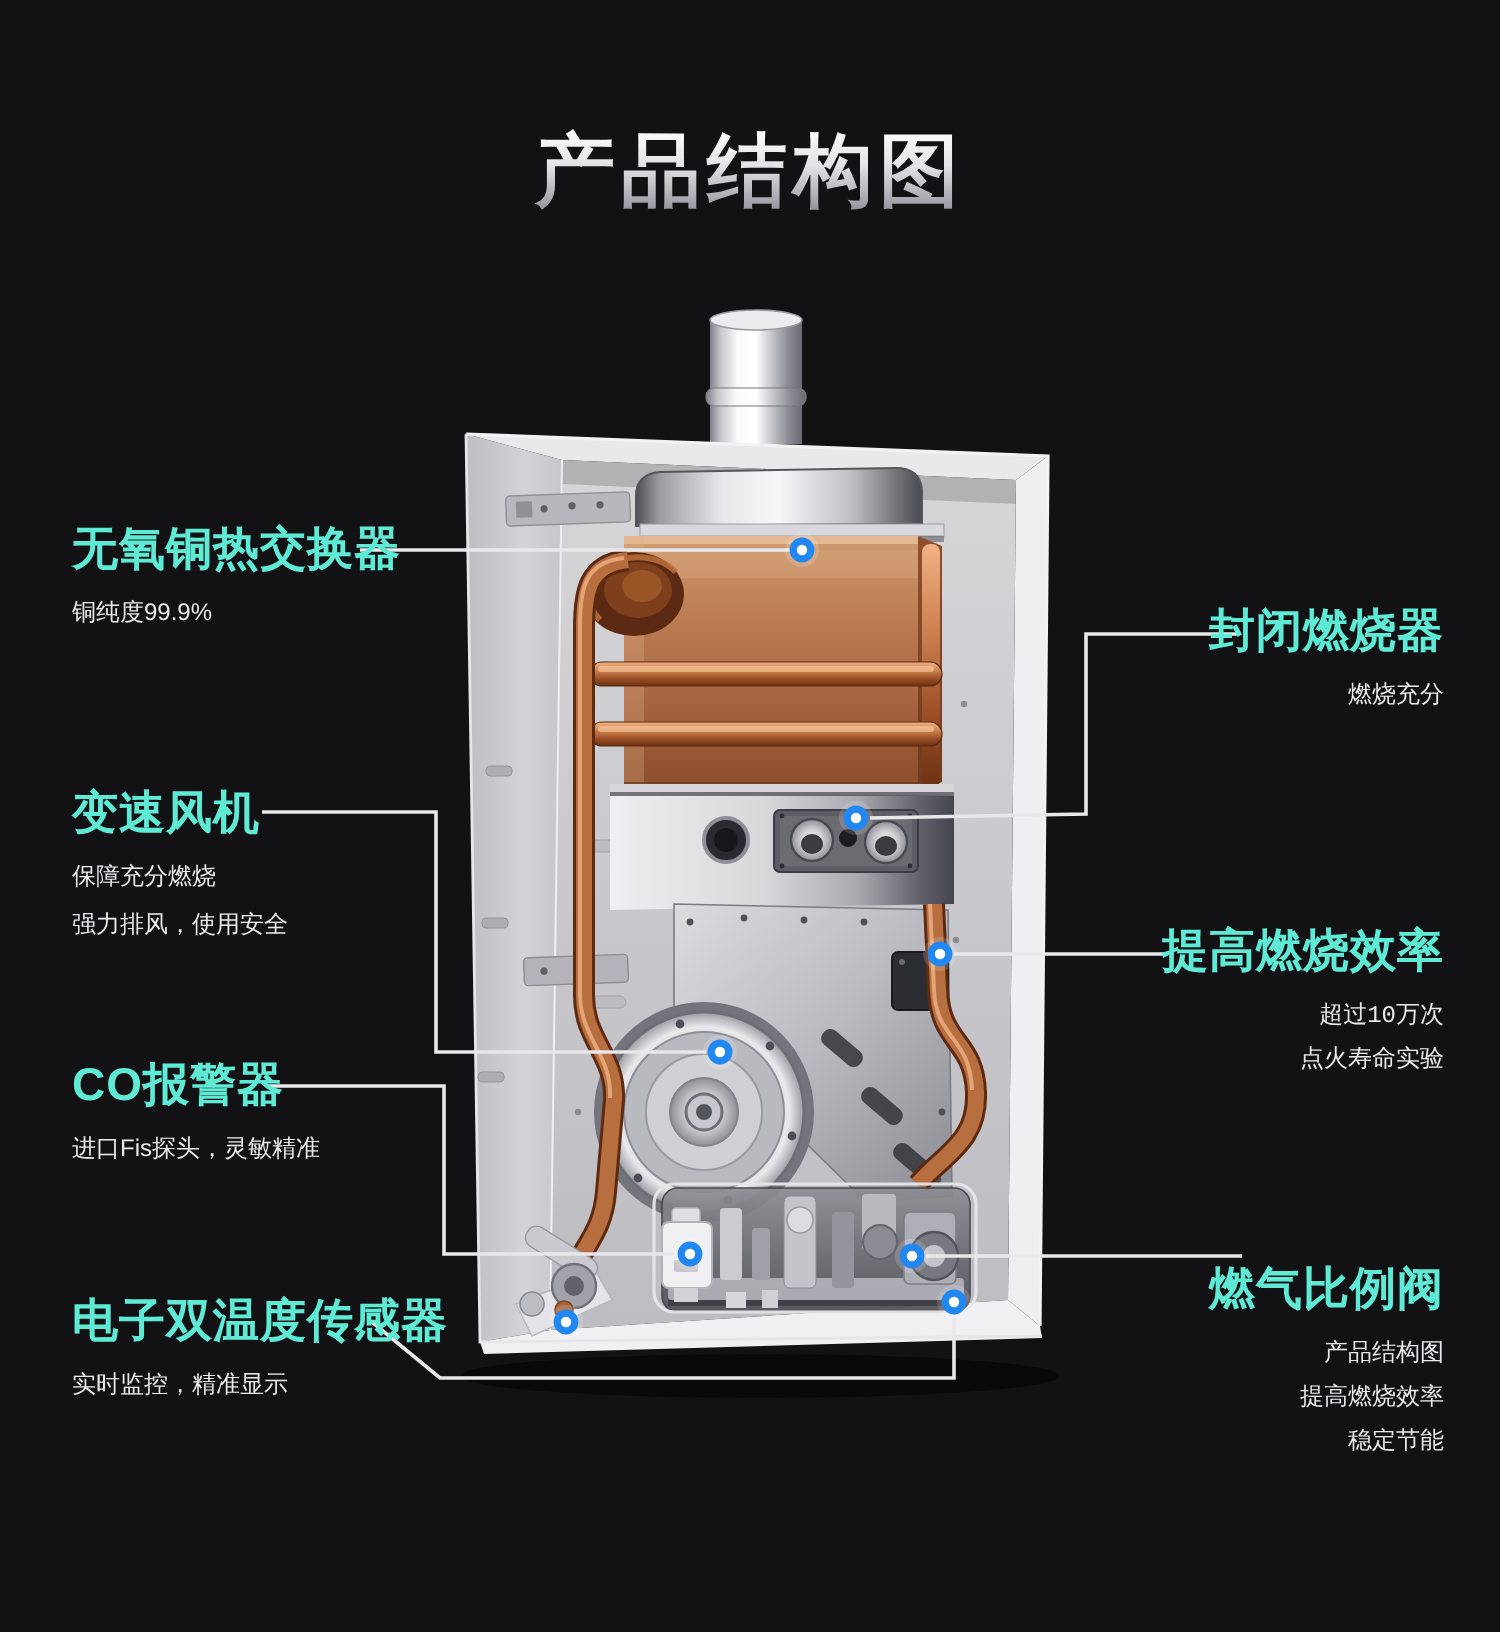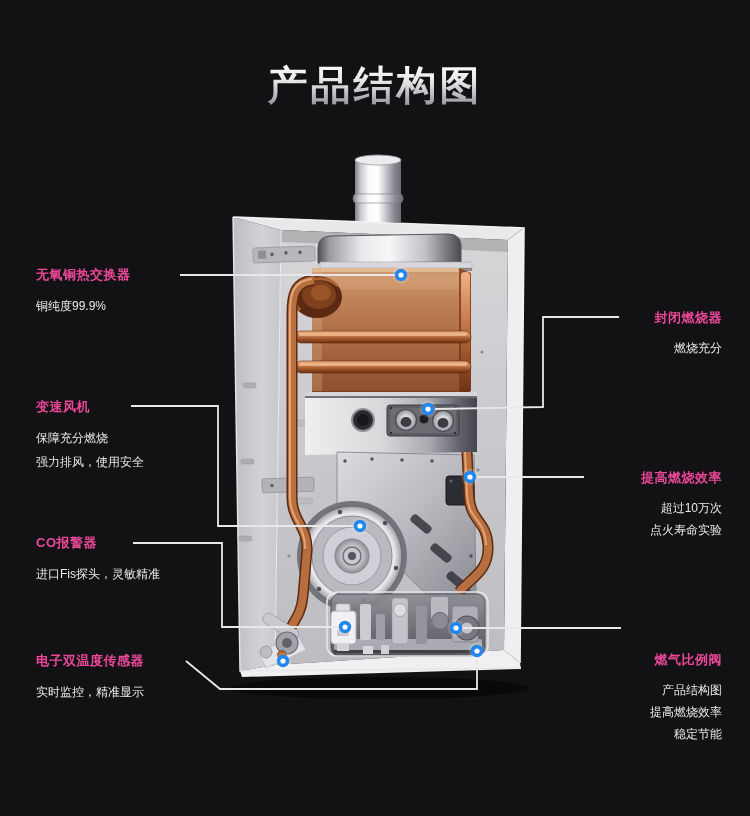--- a/index.html
+++ b/index.html
@@ -3,24 +3,24 @@
 <meta charset="utf-8">
 <style>
   html,body{margin:0;padding:0;background:#121215;}
   .stage{position:relative;width:750px;height:816px;background:#121215;overflow:hidden;
          font-family:"Liberation Sans","DejaVu Sans",sans-serif;}
   .page-title{position:absolute;left:0;top:58px;width:750px;text-align:center;
     font-size:40px;font-weight:600;letter-spacing:3px;
     background:linear-gradient(180deg,#ffffff 10%,#e3e3e6 45%,#8d8d95 90%);
     -webkit-background-clip:text;background-clip:text;color:transparent;}
   .callout{position:absolute;}
-  .callout .ct{font-size:13px;font-weight:bold;color:#ec4899;letter-spacing:.5px;
+  .callout .ct{font-size:23px;font-weight:bold;color:#5eead4;letter-spacing:.5px;
     line-height:21px;margin-bottom:9px;white-space:nowrap;}
   .callout .cd{font-size:12px;color:#e9e9ec;line-height:24px;white-space:nowrap;}
-  .callout.right{text-align:right;}
+  .callout.right{text-align:right;font-family:Liberation Mono, monospace;}
   .callout.right .cd{line-height:22px;}
   svg{position:absolute;left:0;top:0;}
 </style>
 </head>
 <body>
 
 <div class="stage">
 
   <div class="page-title">产品结构图</div>
 
@@ -362,21 +362,21 @@
       <div>燃烧充分</div>
     </div>
   </div>
   <div class="callout right" style="right:28px;top:467px">
     <div class="ct">提高燃烧效率</div>
     <div class="cd">
       <div>超过10万次</div>
       <div>点火寿命实验</div>
     </div>
   </div>
-  <div class="callout right" style="right:28px;top:649px">
+  <div class="callout right" style="right:28px;top:636px">
     <div class="ct">燃气比例阀</div>
     <div class="cd">
       <div>产品结构图</div>
       <div>提高燃烧效率</div>
       <div>稳定节能</div>
     </div>
   </div>
 
 </div>
 

